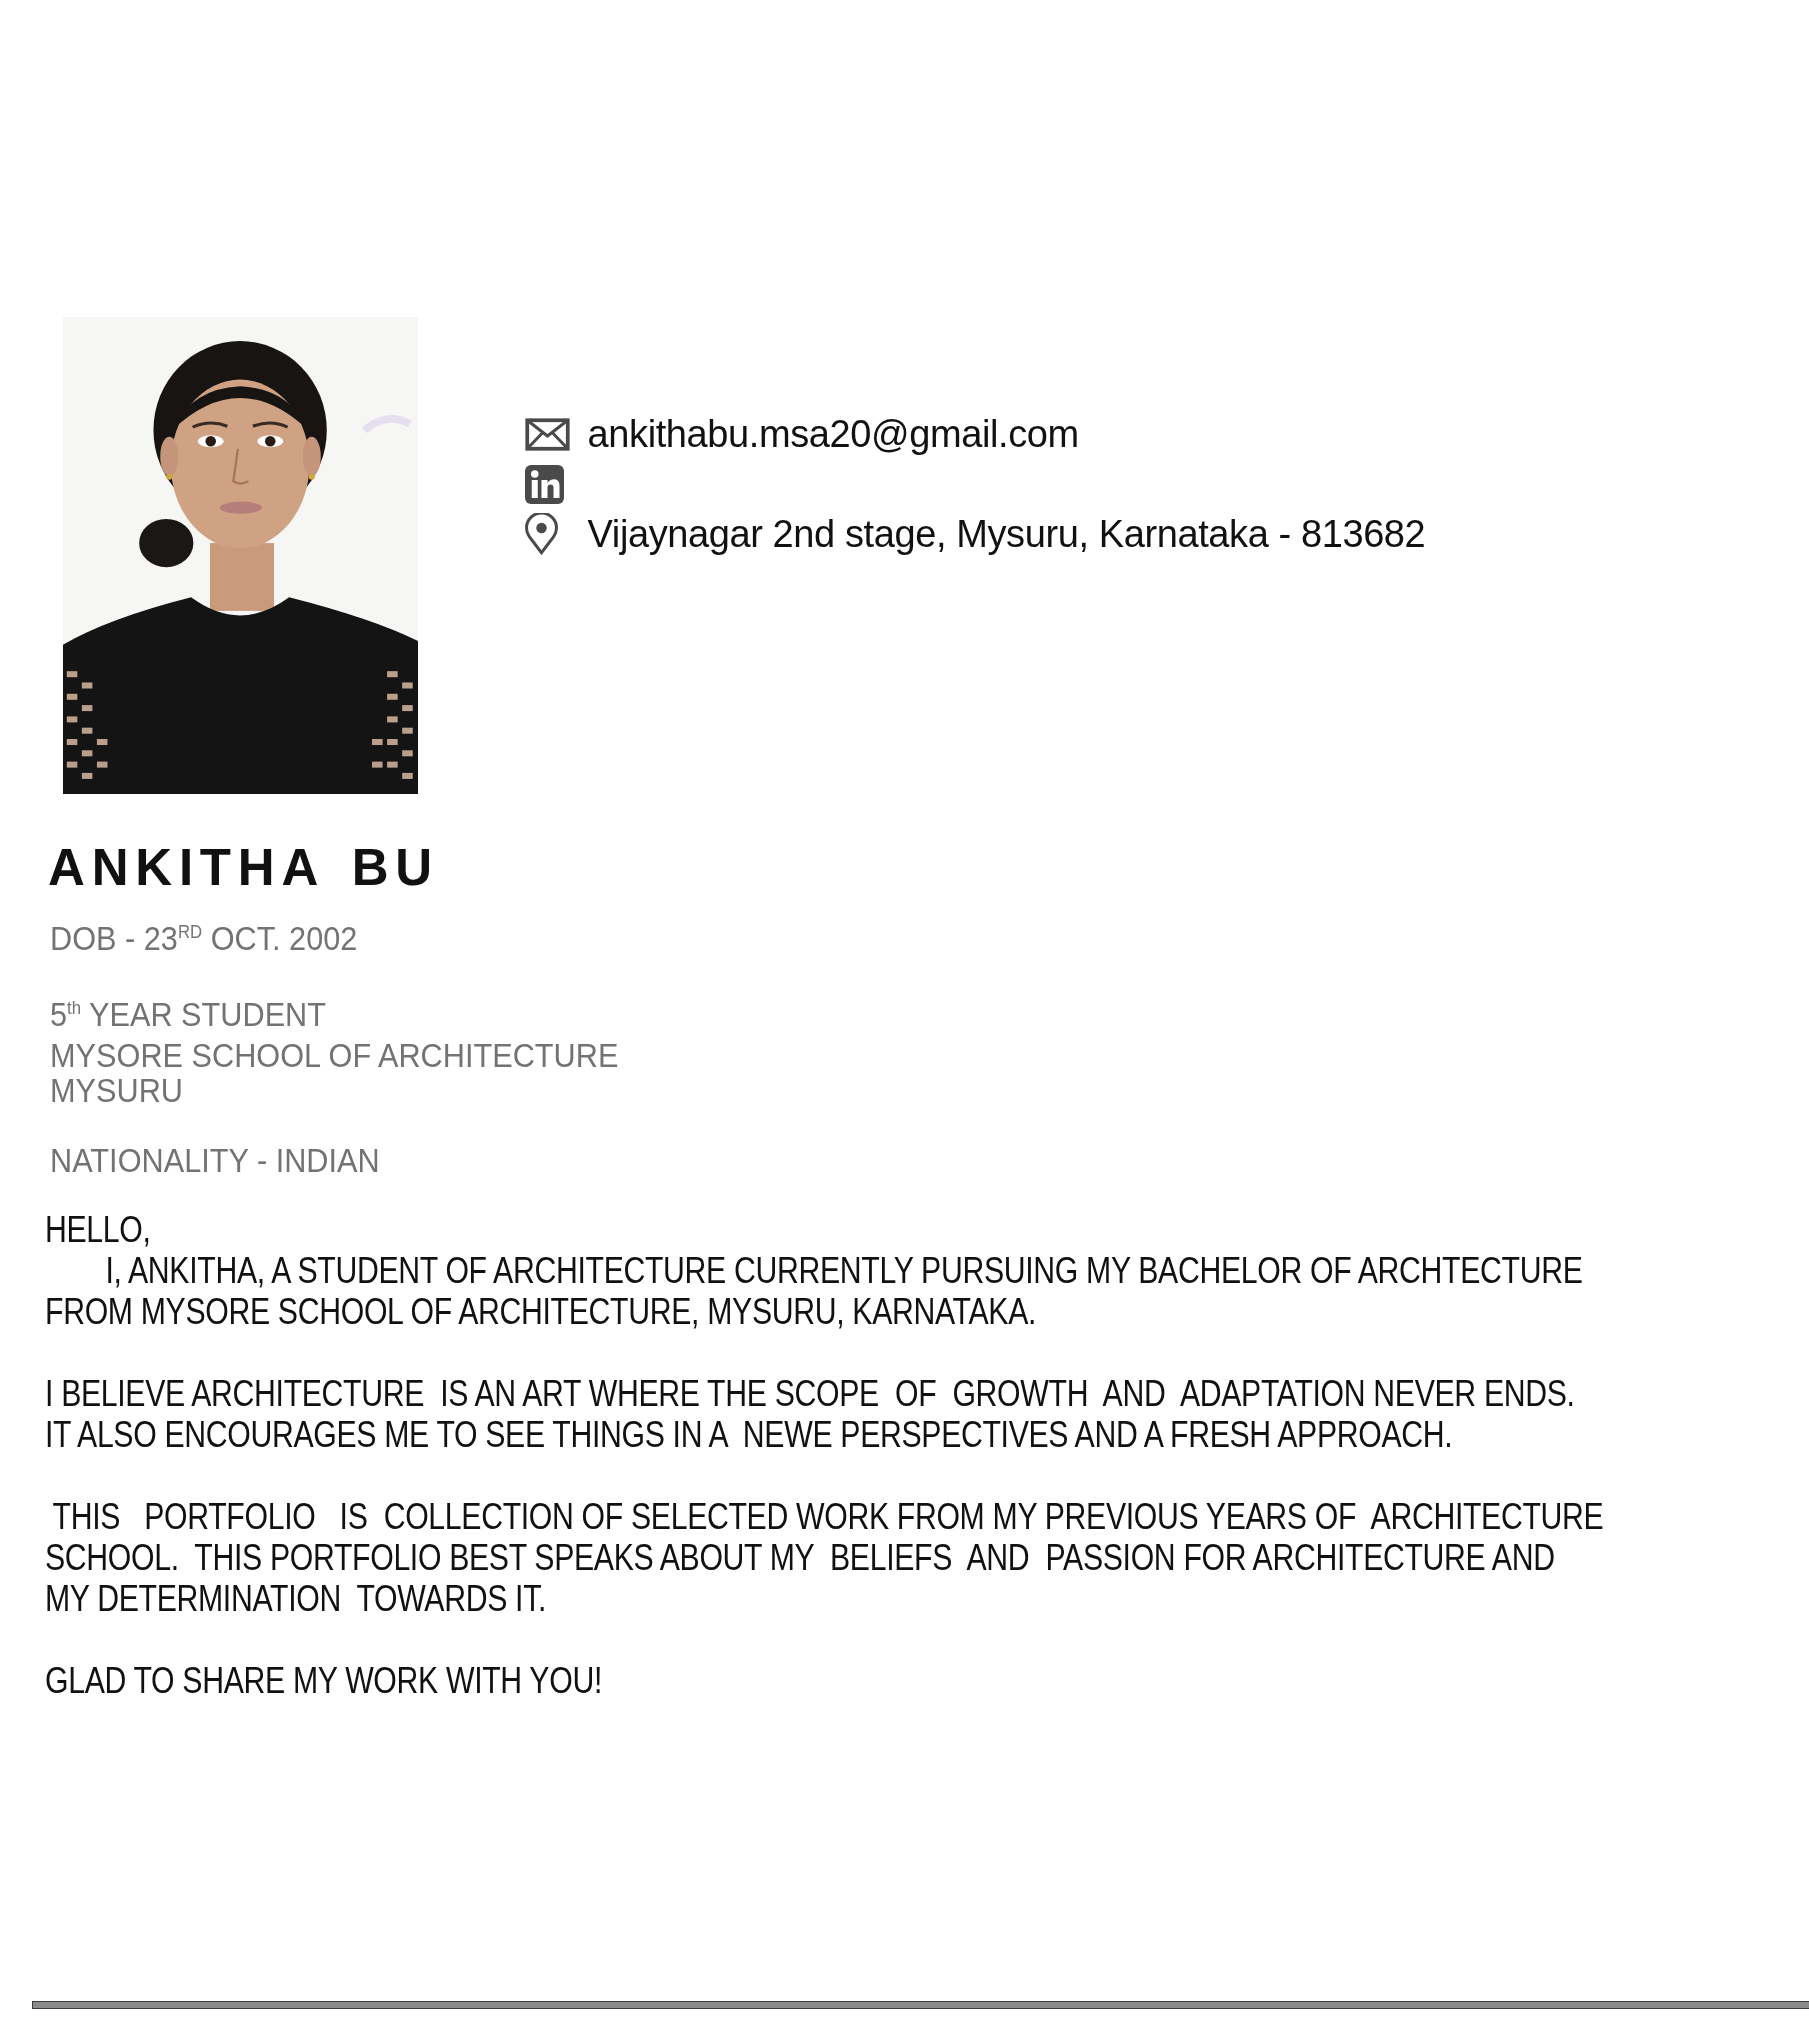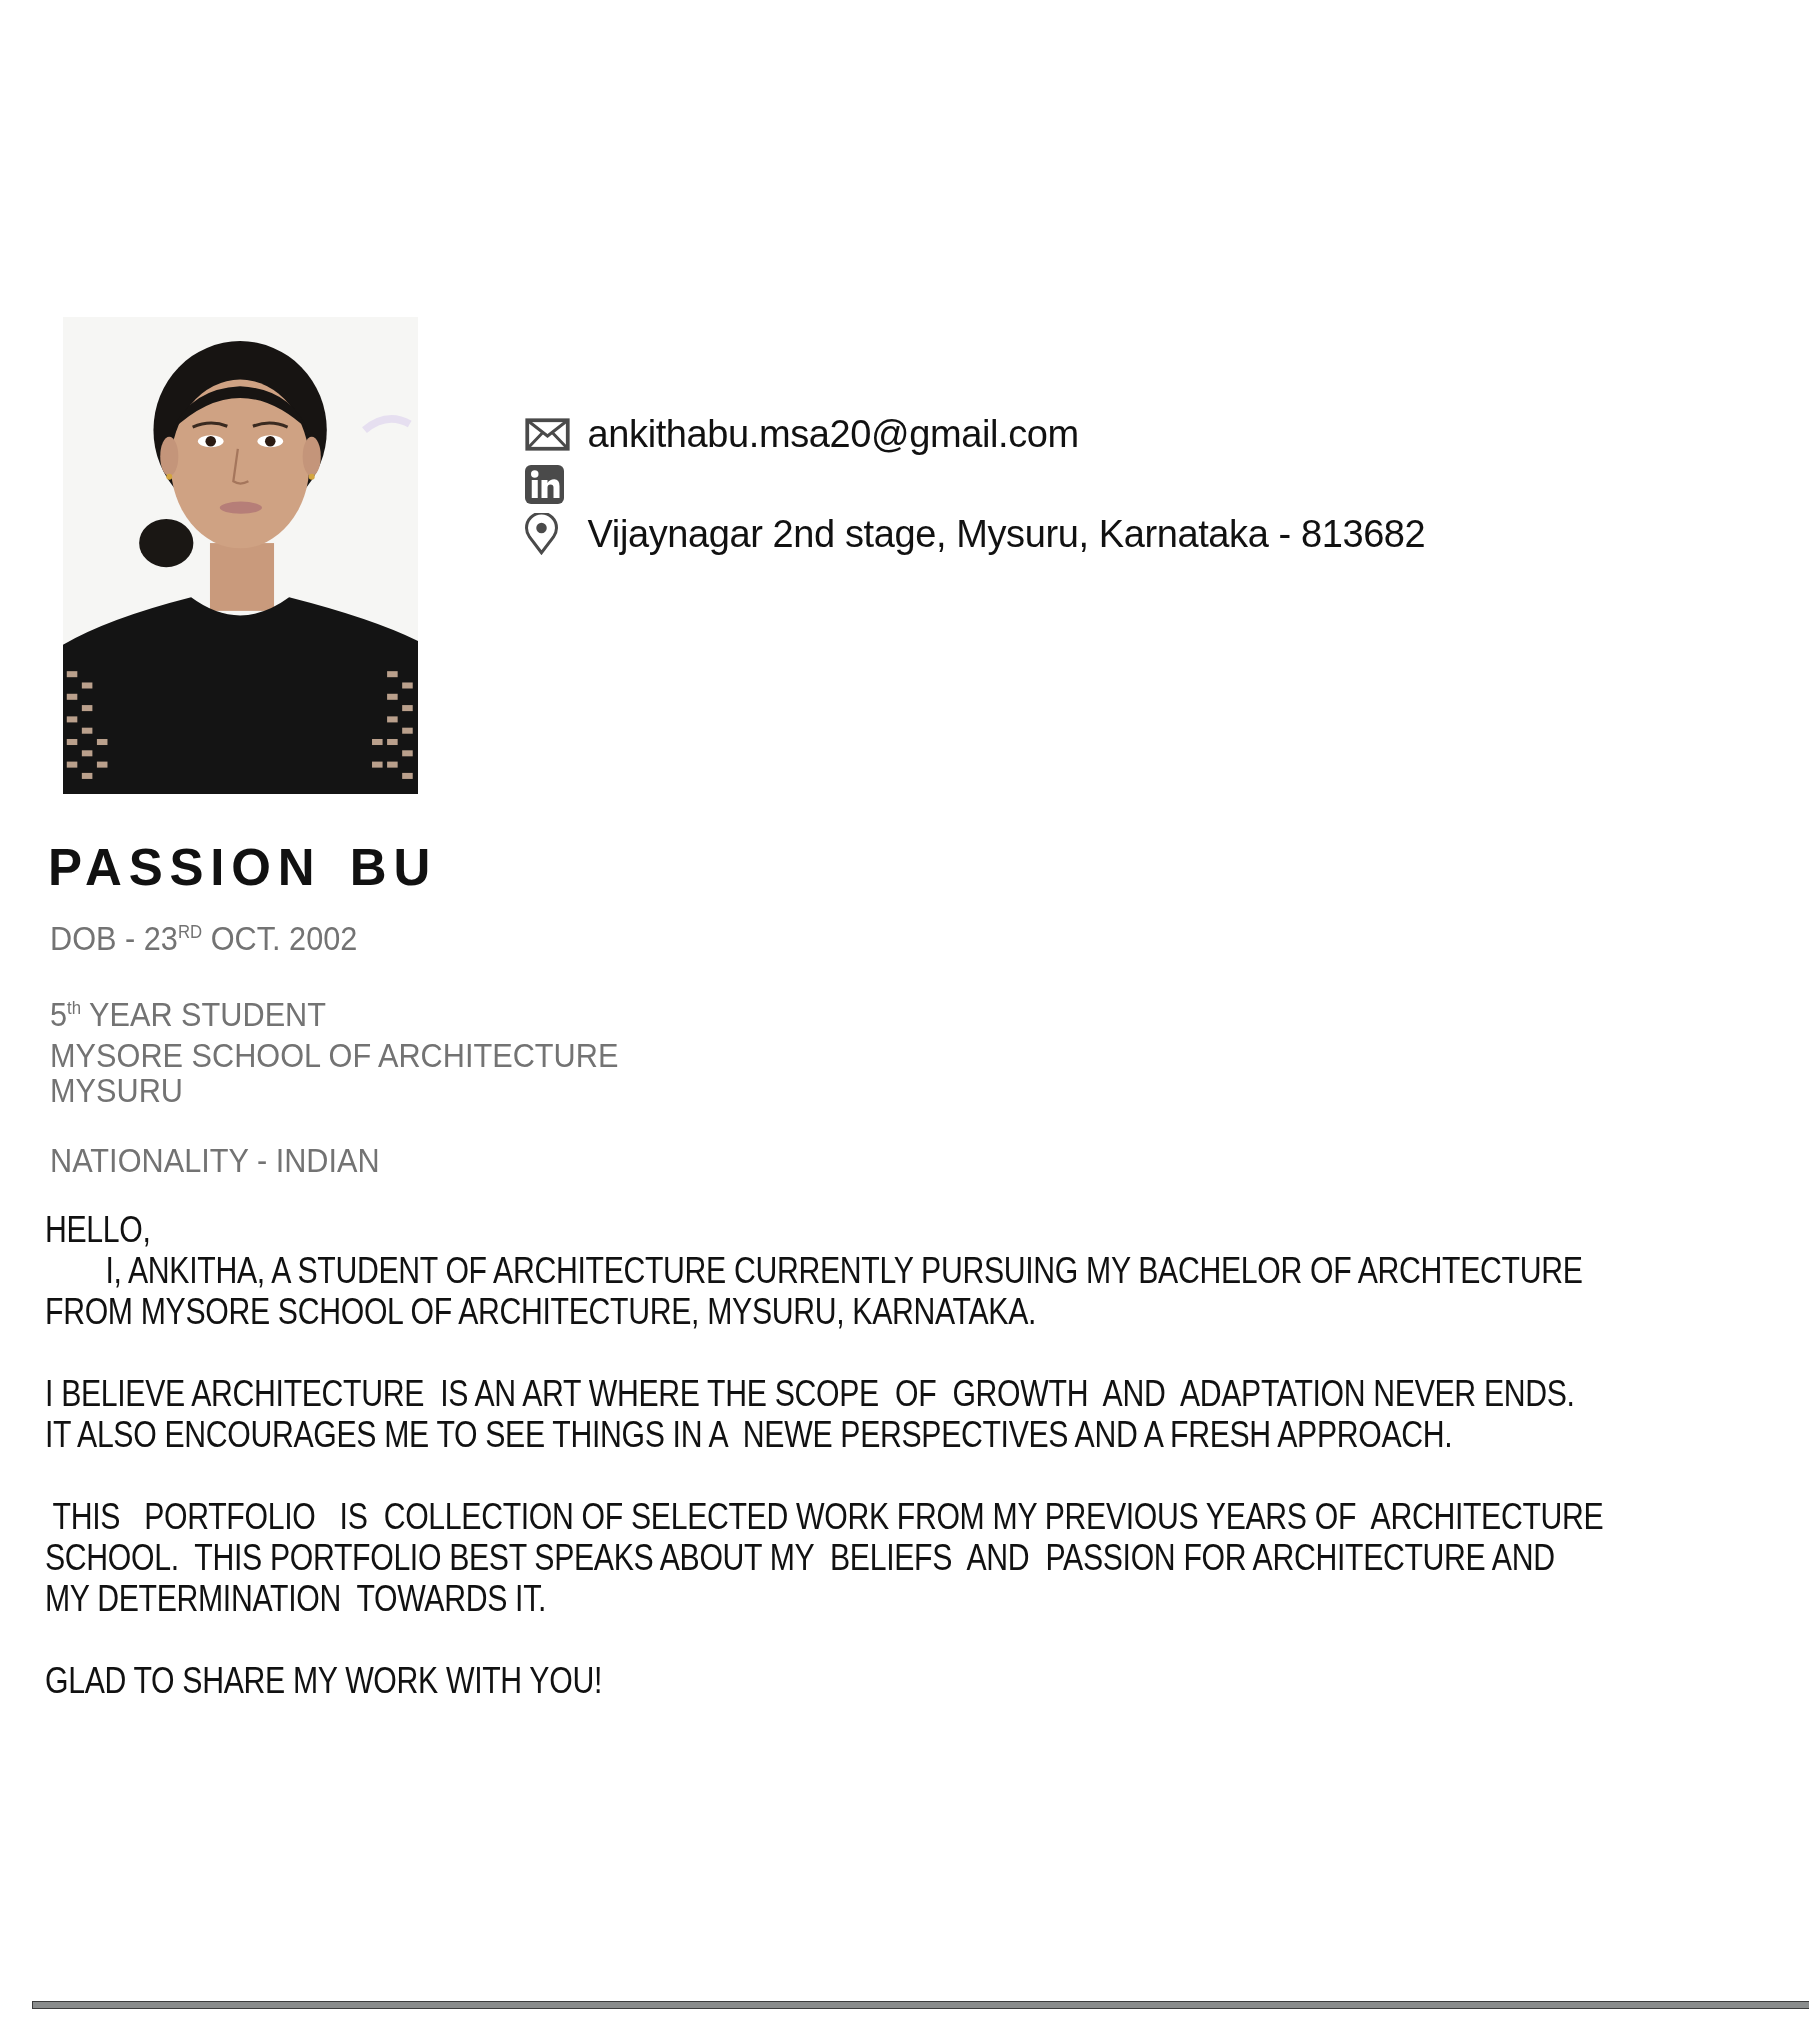--- a/index.html
+++ b/index.html
@@ -143,21 +143,21 @@
     <span class="contact-icon">
       <svg width="33" height="42" viewBox="0 0 44 56">
         <path d="M22 53 L6 32 Q2 26 2 20 A20 20 0 0 1 42 20 Q42 26 38 32 Z" fill="none" stroke="#4a4a4a" stroke-width="4"></path>
         <circle cx="22" cy="20" r="7" fill="#4a4a4a"></circle>
       </svg>
     </span>
     <span class="contact-text">Vijaynagar 2nd stage, Mysuru, Karnataka - 813682</span>
   </div>
 </div>
 
-<div id="name" class="abs">PASSION  BU</div>
+<div id="name" class="abs">ANKITHA  BU</div>
 
 <div id="details" class="abs">
   <span class="line"><span>DOB - 23</span><sup>RD</sup><span> OCT. 2002</span></span>
   <div class="gap"></div>
   <span class="line"><span>5</span><sup>th</sup><span> YEAR STUDENT</span></span>
   <span class="line">MYSORE SCHOOL OF ARCHITECTURE</span>
   <span class="line">MYSURU</span>
   <div class="gap"></div>
   <span class="line">NATIONALITY - INDIAN</span>
 </div>

